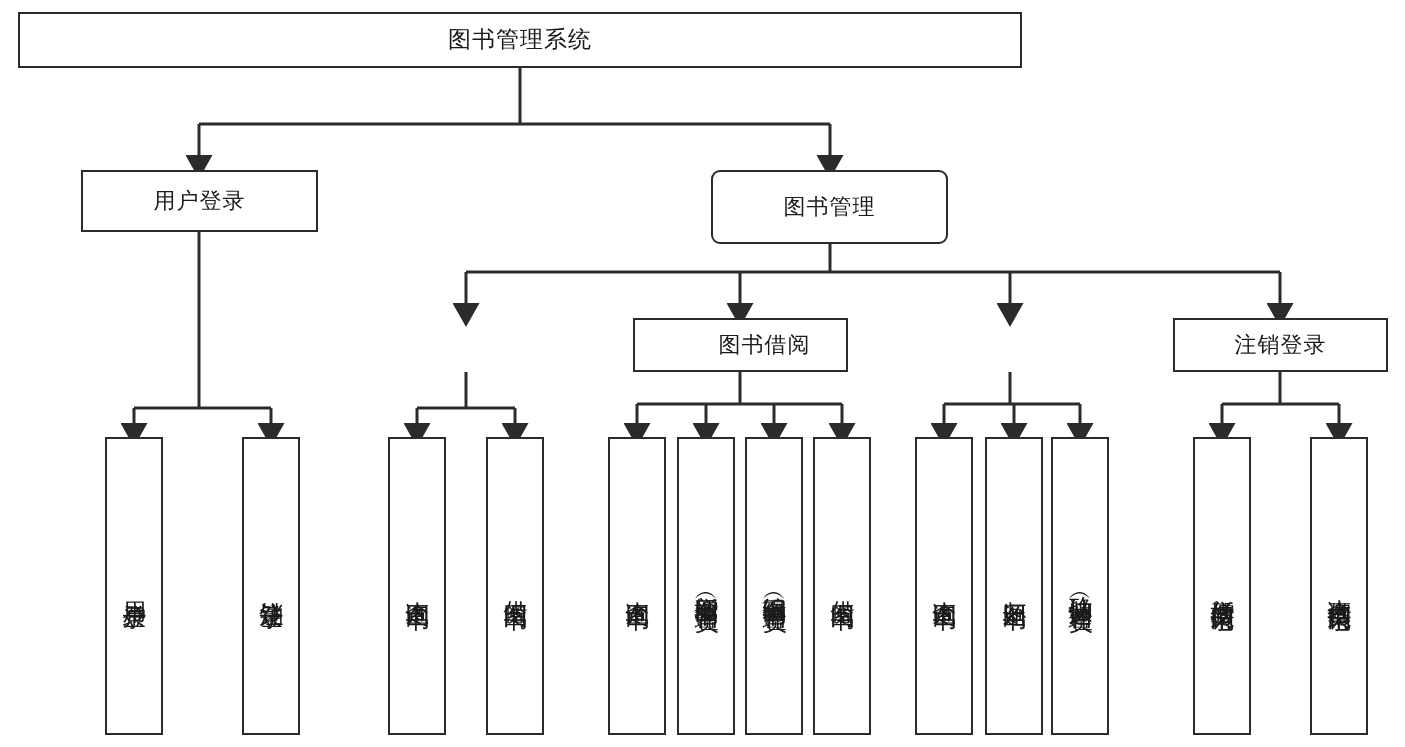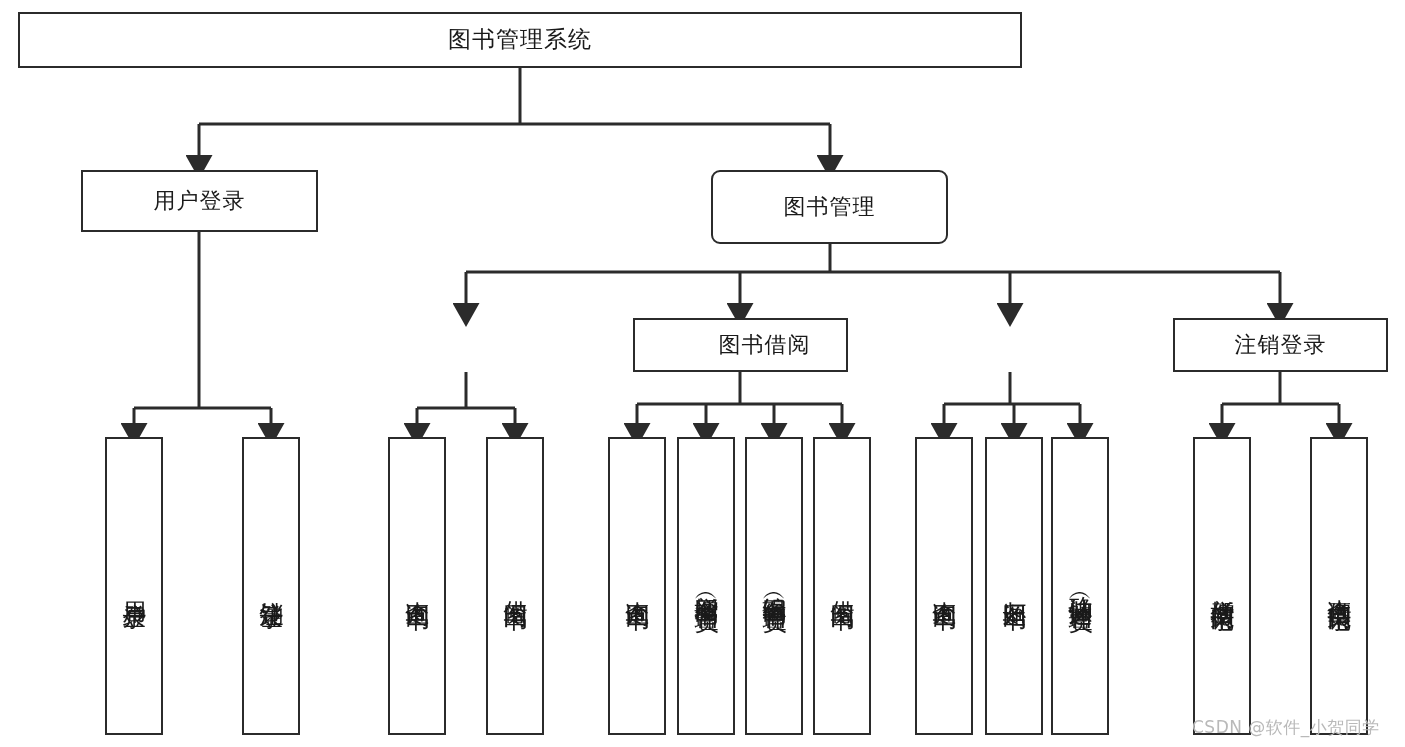--- a/index.html
+++ b/index.html
@@ -175,15 +175,14 @@
     <span class="vtext">确认归还（管理员）</span>
   </div>
 
   <div class="node leaf" style="left:1193px; top:437px; width:58px; height:298px;">
     <span class="vtext">新增借阅记录</span>
   </div>
   <div class="node leaf" style="left:1310px; top:437px; width:58px; height:298px;">
     <span class="vtext">查询借阅记录</span>
   </div>
 
-  <div class="watermark" style="left:1192px; top:716px;">CSDN @软件_小贺同学</div>
 
 </div>
 
 </body></html>

